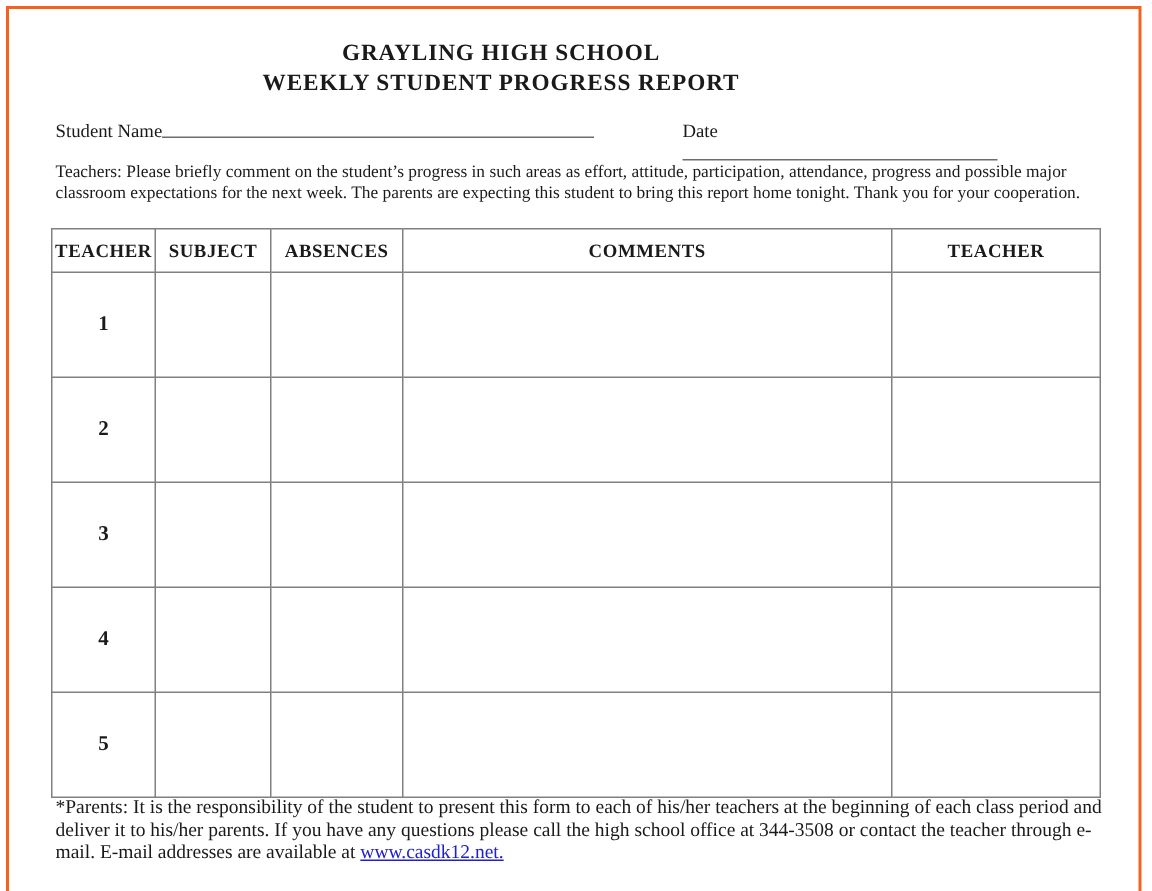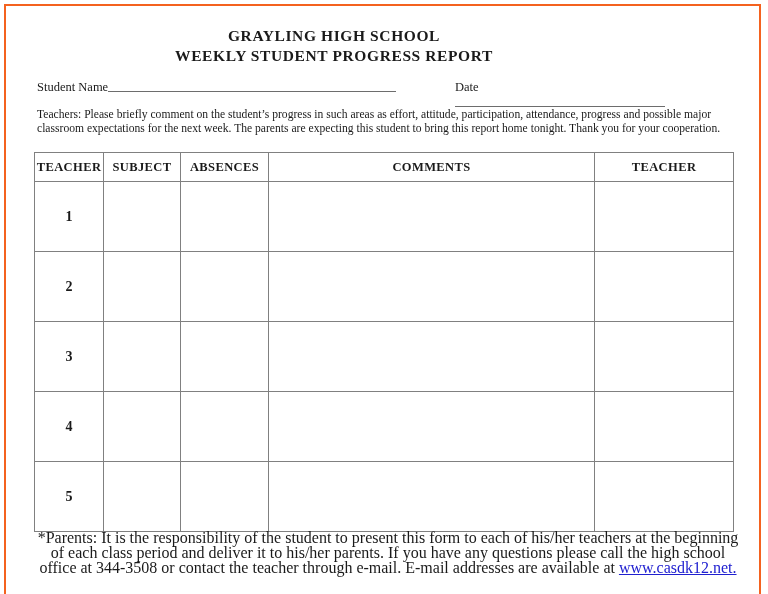--- a/index.html
+++ b/index.html
@@ -121,23 +121,22 @@
   .col-absences { width: 88px; }
   .col-comments { width: 326px; }
   .col-teacher  { width: 139px; }
 
   
   .footer {
     position: absolute;
     left: 37px;
     top: 530px;
     width: 702px;
-    font-size: 16px;
+    font-size: 13px;
     line-height: 15px;
-    text-align: center;
   }
   .footer-link {
     color: #2020d0;
     text-decoration: underline;
   }
 </style>
 </head>
 <body>
 
 <div class="page-frame"></div>

